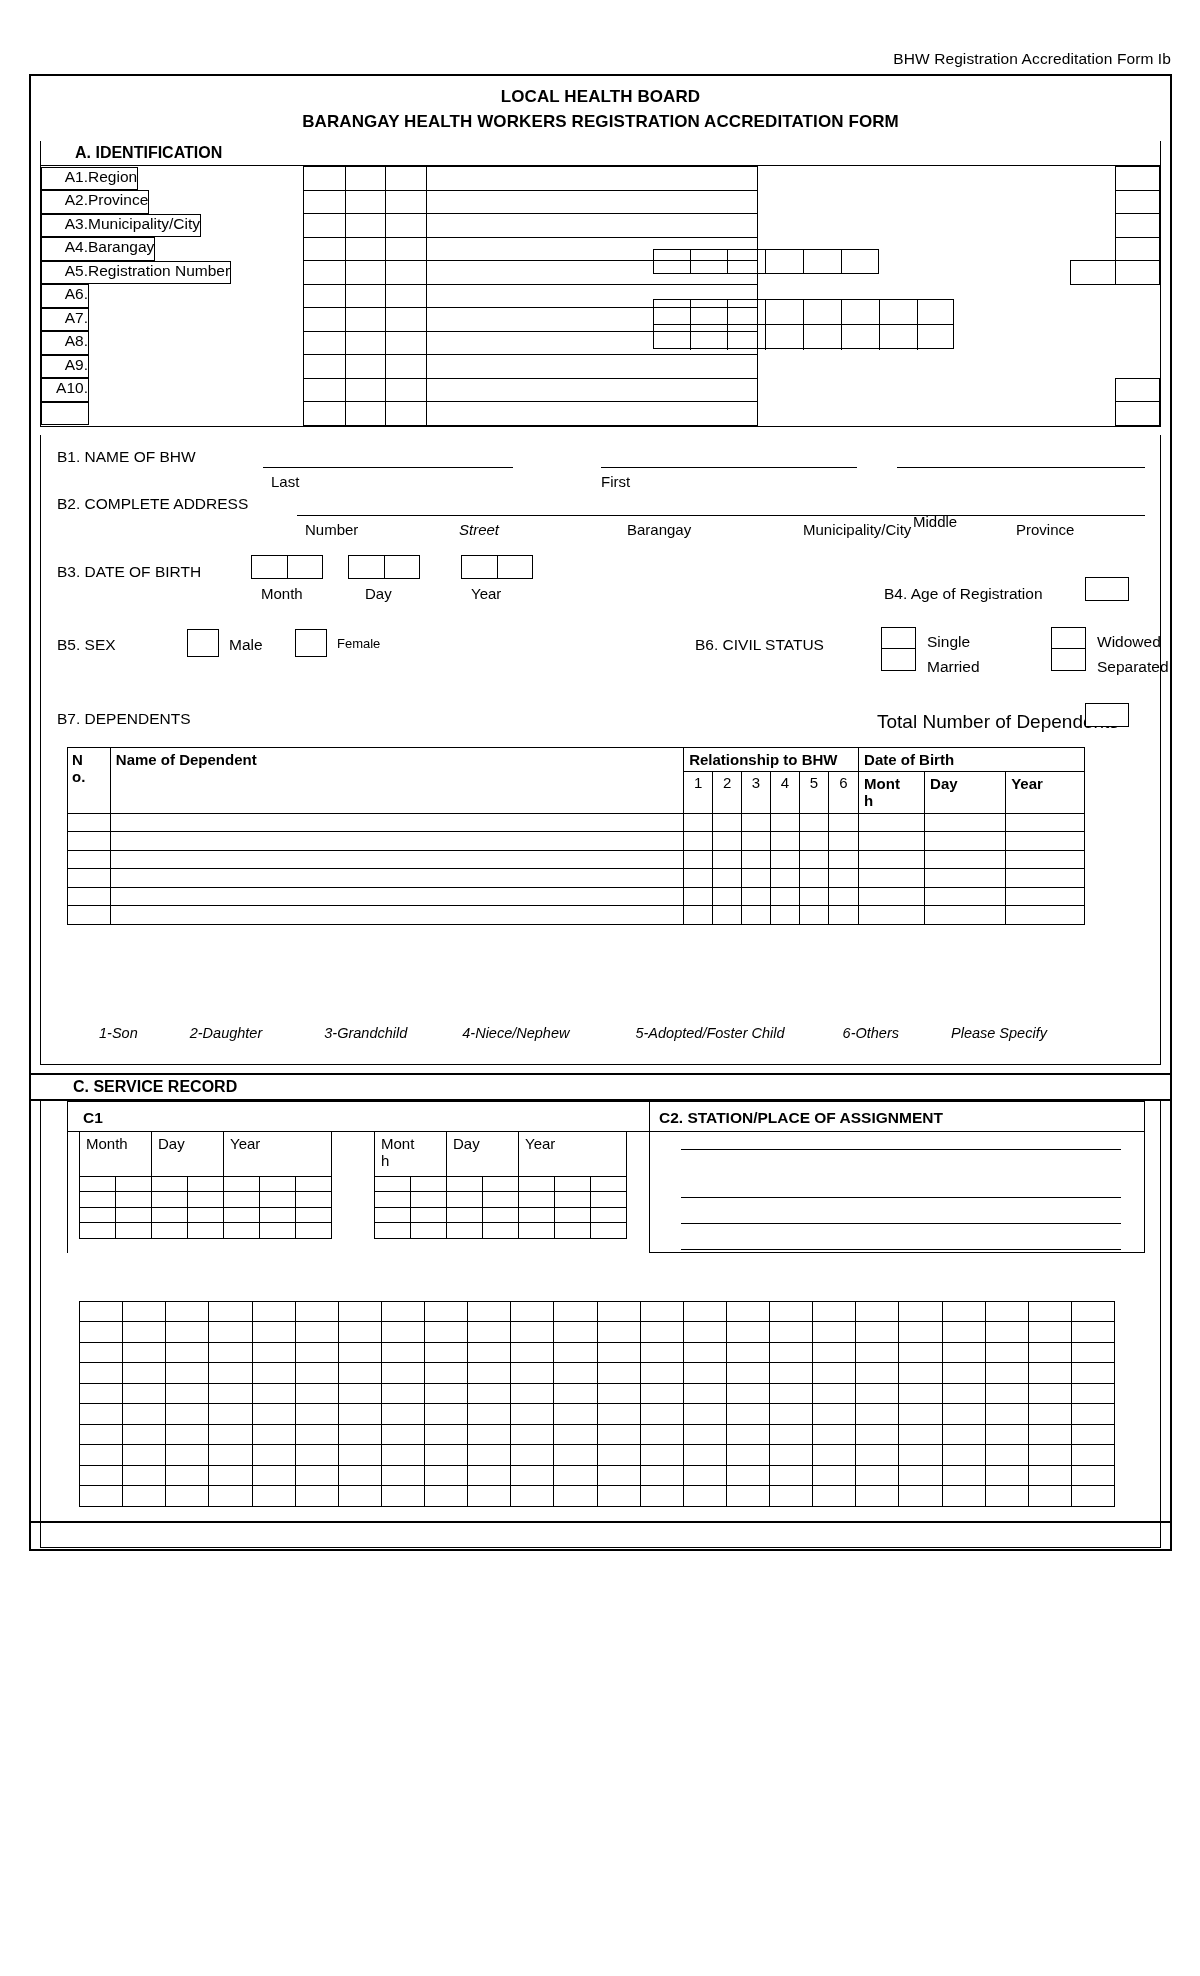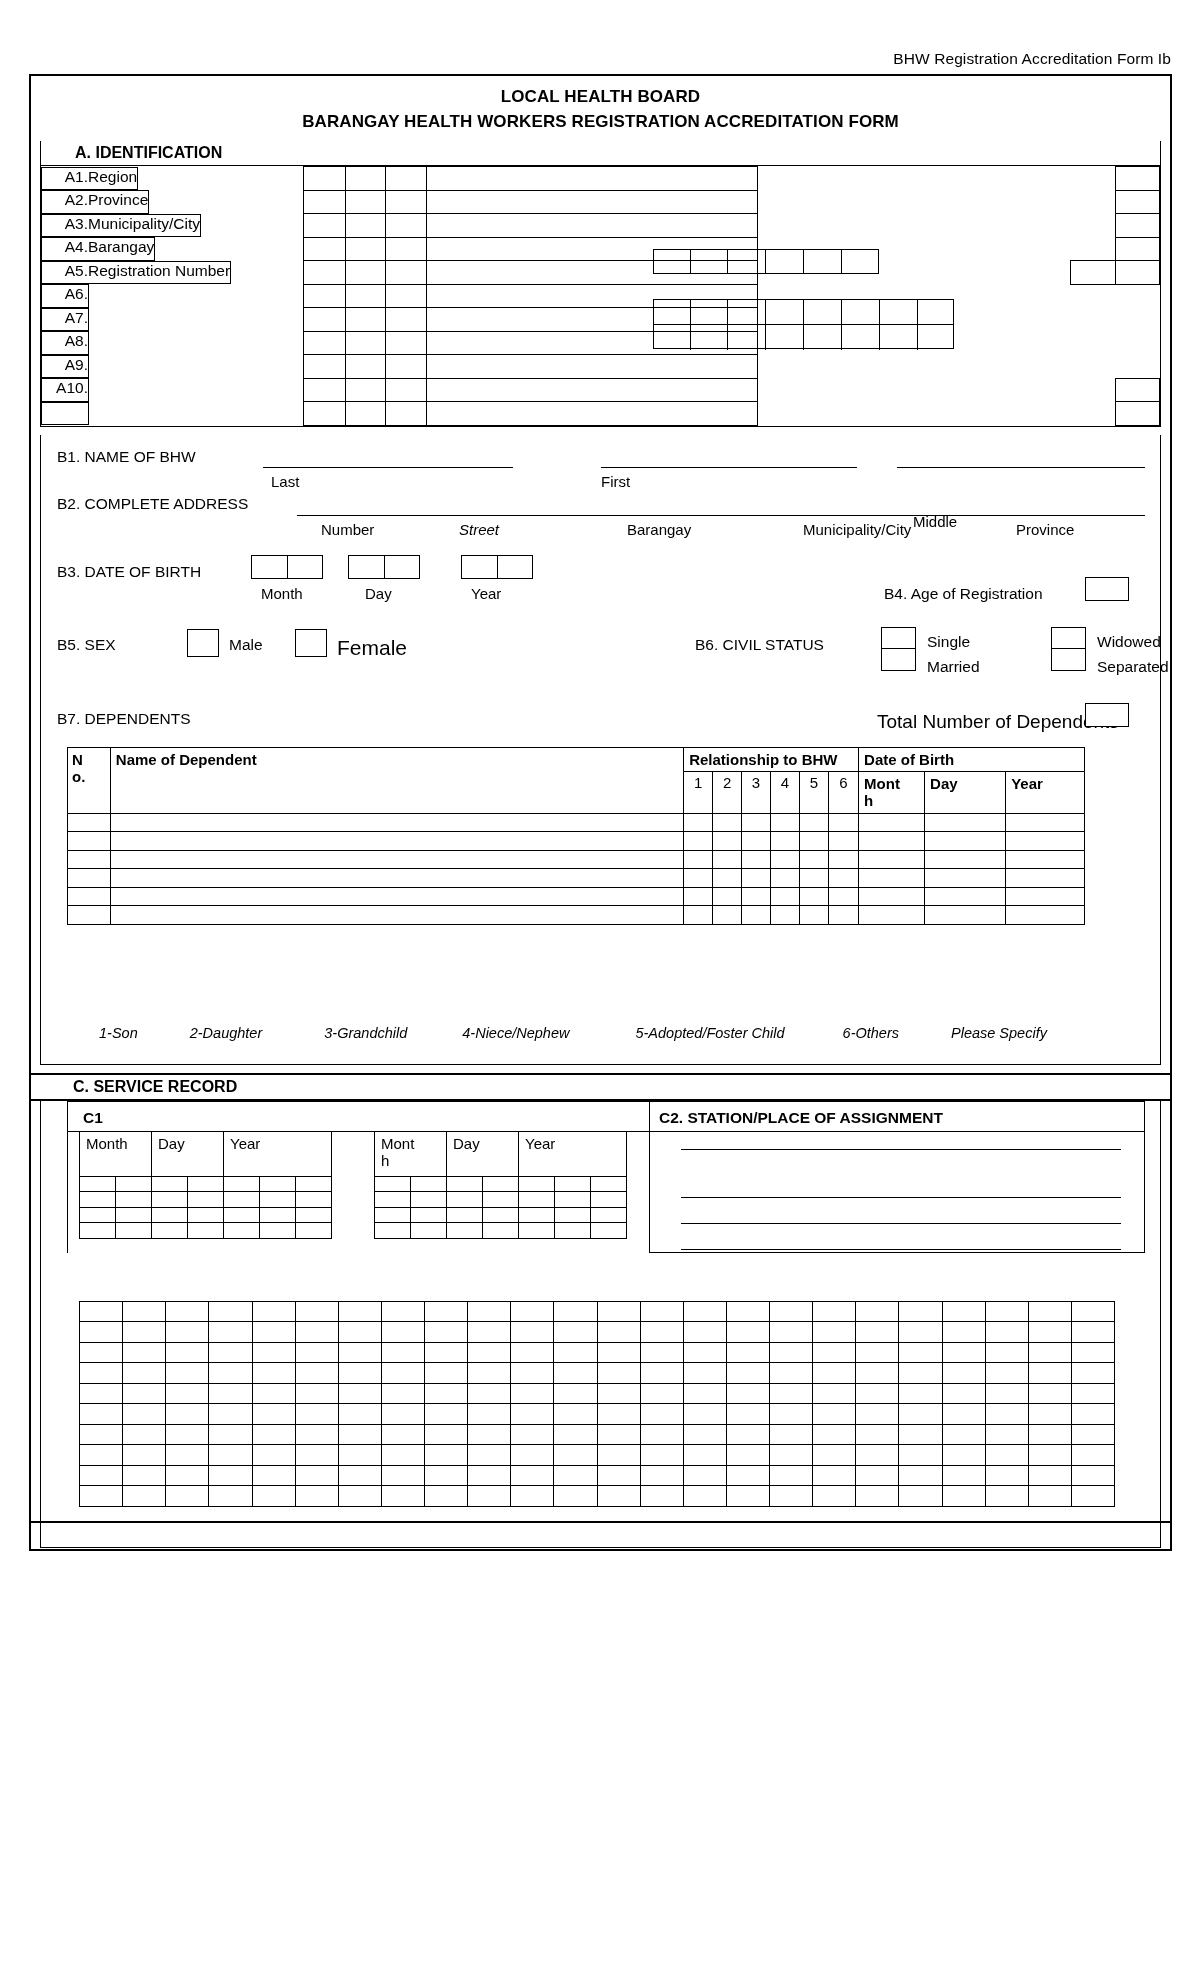--- a/index.html
+++ b/index.html
@@ -315,21 +315,21 @@
         <div class="lbl" style="left:16px; top:13px;">B1.  NAME OF BHW</div>
         <div class="ul" style="left:222px; top:32px; width:250px;"></div>
         <div class="ul" style="left:560px; top:32px; width:256px;"></div>
         <div class="ul" style="left:856px; top:32px; width:248px;"></div>
         <div class="cap" style="left:230px; top:38px;">Last</div>
         <div class="cap" style="left:560px; top:38px;">First</div>
         <div class="cap" style="left:872px; top:38px;margin-top:40px;">Middle</div>
 
         <div class="lbl" style="left:16px; top:60px;">B2.  COMPLETE ADDRESS</div>
         <div class="ul" style="left:256px; top:80px; width:848px;"></div>
-        <div class="cap" style="left:280px; top:86px;">Number</div>
+        <div class="cap" style="left:264px; top:86px;">Number</div>
         <div class="cap" style="left:418px; top:86px;font-style:italic;">Street</div>
         <div class="cap" style="left:586px; top:86px;">Barangay</div>
         <div class="cap" style="left:762px; top:86px;">Municipality/City</div>
         <div class="cap" style="left:975px; top:86px;">Province</div>
 
         <div class="lbl" style="left:16px; top:128px;">B3. DATE OF BIRTH</div>
         <div class="dob-group" style="left:210px; top:120px; width:72px; height:24px;">
           <div style="width:36px"></div>
           <div style="width:34px"></div>
         </div>
@@ -345,21 +345,21 @@
         <div class="cap" style="left:324px; top:150px;">Day</div>
         <div class="cap" style="left:430px; top:150px;">Year</div>
 
         <div class="lbl" style="left:843px; top:150px;">B4.  Age of Registration</div>
         <div class="box" style="left:1044px; top:142px; width:44px; height:24px;"></div>
 
         <div class="lbl" style="left:16px; top:201px;">B5.  SEX</div>
         <div class="box" style="left:146px; top:194px; width:32px; height:28px;"></div>
         <div class="cap" style="left:188px; top:201px; font-size:15.5px;">Male</div>
         <div class="box" style="left:254px; top:194px; width:32px; height:28px;"></div>
-        <div class="cap" style="left:296px; top:201px; font-size:21px;">Female</div>
+        <div class="cap" style="left:296px; top:201px; font-size:13px;">Female</div>
 
         <div class="lbl" style="left:654px; top:201px;">B6.   CIVIL STATUS</div>
         <div class="cs-stack" style="left:840px; top:192px; width:35px; height:44px;">
           <div></div>
           <div></div>
         </div>
         <div class="cap" style="left:886px; top:198px; font-size:15.5px;">Single</div>
         <div class="cap" style="left:886px; top:223px; font-size:15.5px;">Married</div>
         <div class="cs-stack" style="left:1010px; top:192px; width:35px; height:44px;">
           <div></div>

